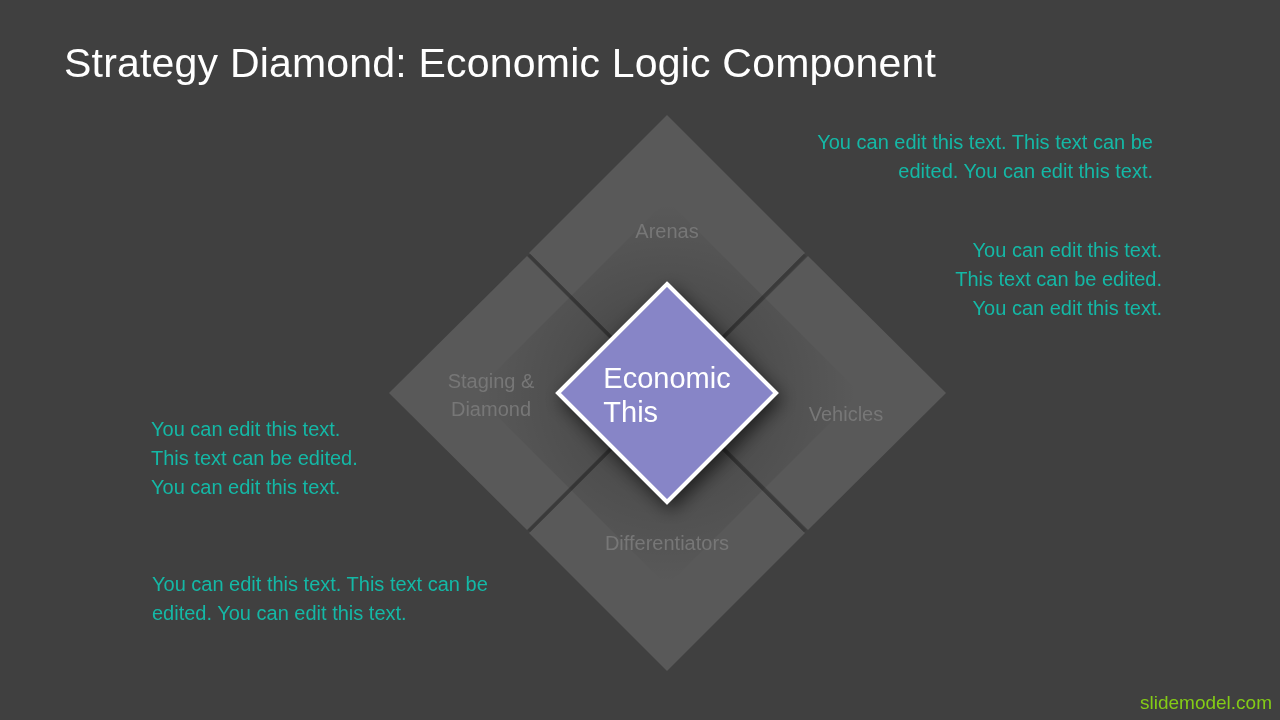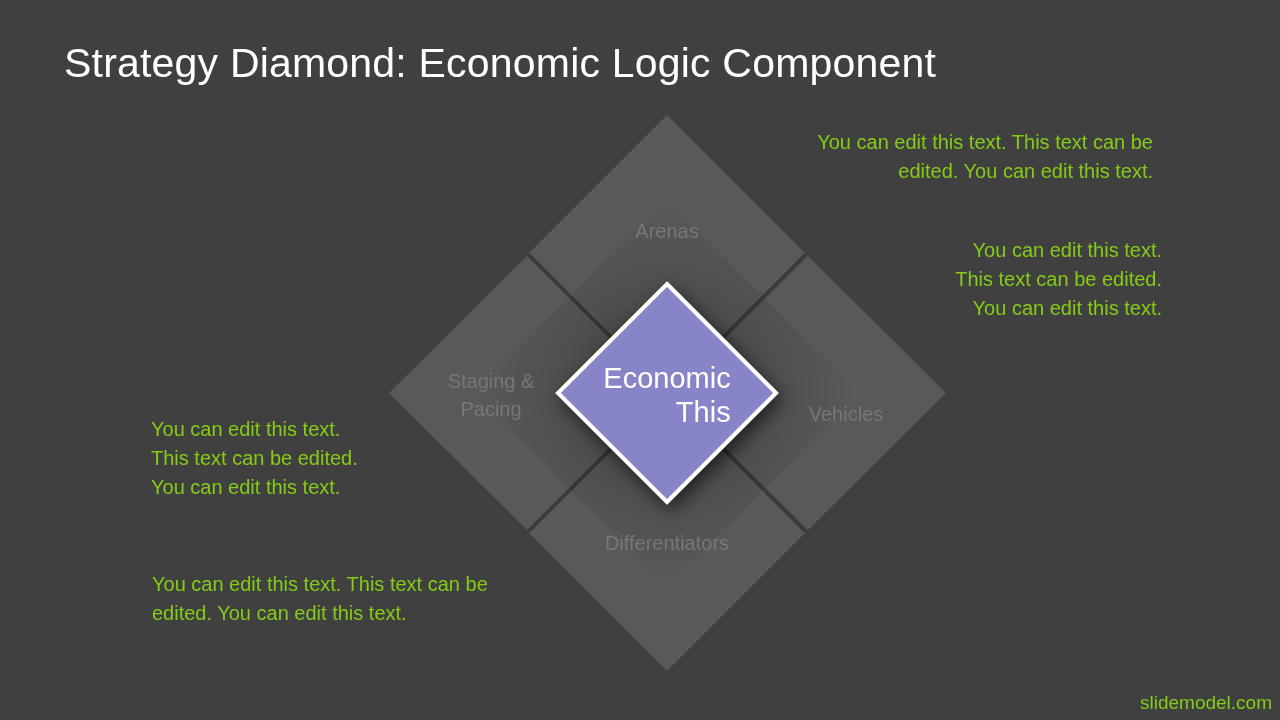--- a/index.html
+++ b/index.html
@@ -19,26 +19,26 @@
     .seg-label {
       position: absolute; color: #777777;
       font-family: "Liberation Sans", sans-serif;
       font-size: 20px; text-align: center; line-height: 28px;
       transform: translate(-50%, -50%);
       white-space: nowrap;
     }
     .center-label {
       position: absolute; color: #ffffff;
       font-family: "Liberation Sans", sans-serif;
-      font-size: 29px; text-align: right; line-height: 34px;
+      font-size: 29px; text-align: left; line-height: 34px;
       transform: translate(-50%, -50%);
       white-space: nowrap;
     }
     .note {
-      position: absolute; color: #84cc16;
+      position: absolute; color: #14b8a6;
       font-family: "Liberation Sans", sans-serif;
       font-size: 20px; line-height: 29px; white-space: nowrap;
     }
     .note.right { text-align: right; }
     .note.left { text-align: left; }
     .note span { display: block; }
     .watermark {
       position: absolute; right: 8px; bottom: 6px;
       color: #84cc16; font-family: "Liberation Sans", sans-serif;
       font-size: 19px;
@@ -87,21 +87,21 @@
   <polygon points="667,200 860,393 667,586 474,393" fill="url(#shade)"></polygon>
 
   <polygon points="667,284 776,393 667,502 558,393" fill="#8785c7" stroke="#ffffff" stroke-width="4" filter="url(#cshadow)"></polygon>
 </svg>
 
 <div class="seg-label" style="left:667px; top:231px;">
   <span>Arenas</span>
 </div>
 <div class="seg-label" style="left:491px; top:395px;">
   <span style="display:block">Staging &amp;</span>
-  <span style="display:block">Pacing</span>
+  <span style="display:block">Diamond</span>
 </div>
 <div class="seg-label" style="left:846px; top:414px;">
   <span>Vehicles</span>
 </div>
 <div class="seg-label" style="left:667px; top:543px;">
   <span>Differentiators</span>
 </div>
 <div class="center-label" style="left:667px; top:395px;">
   <span style="display:block">Economic</span>
   <span style="display:block">This</span>

